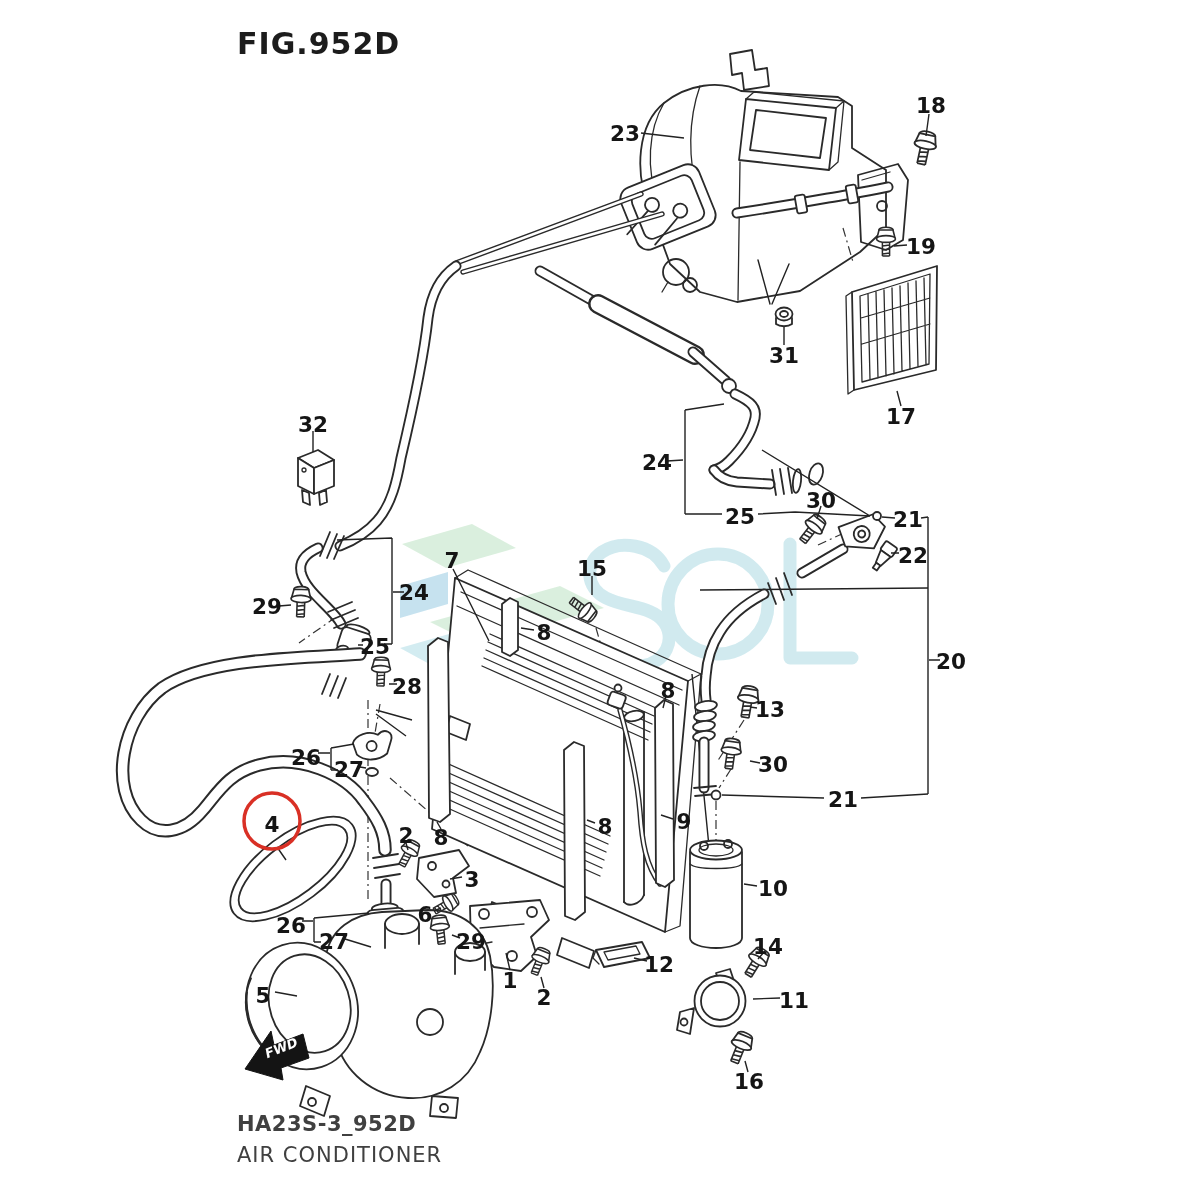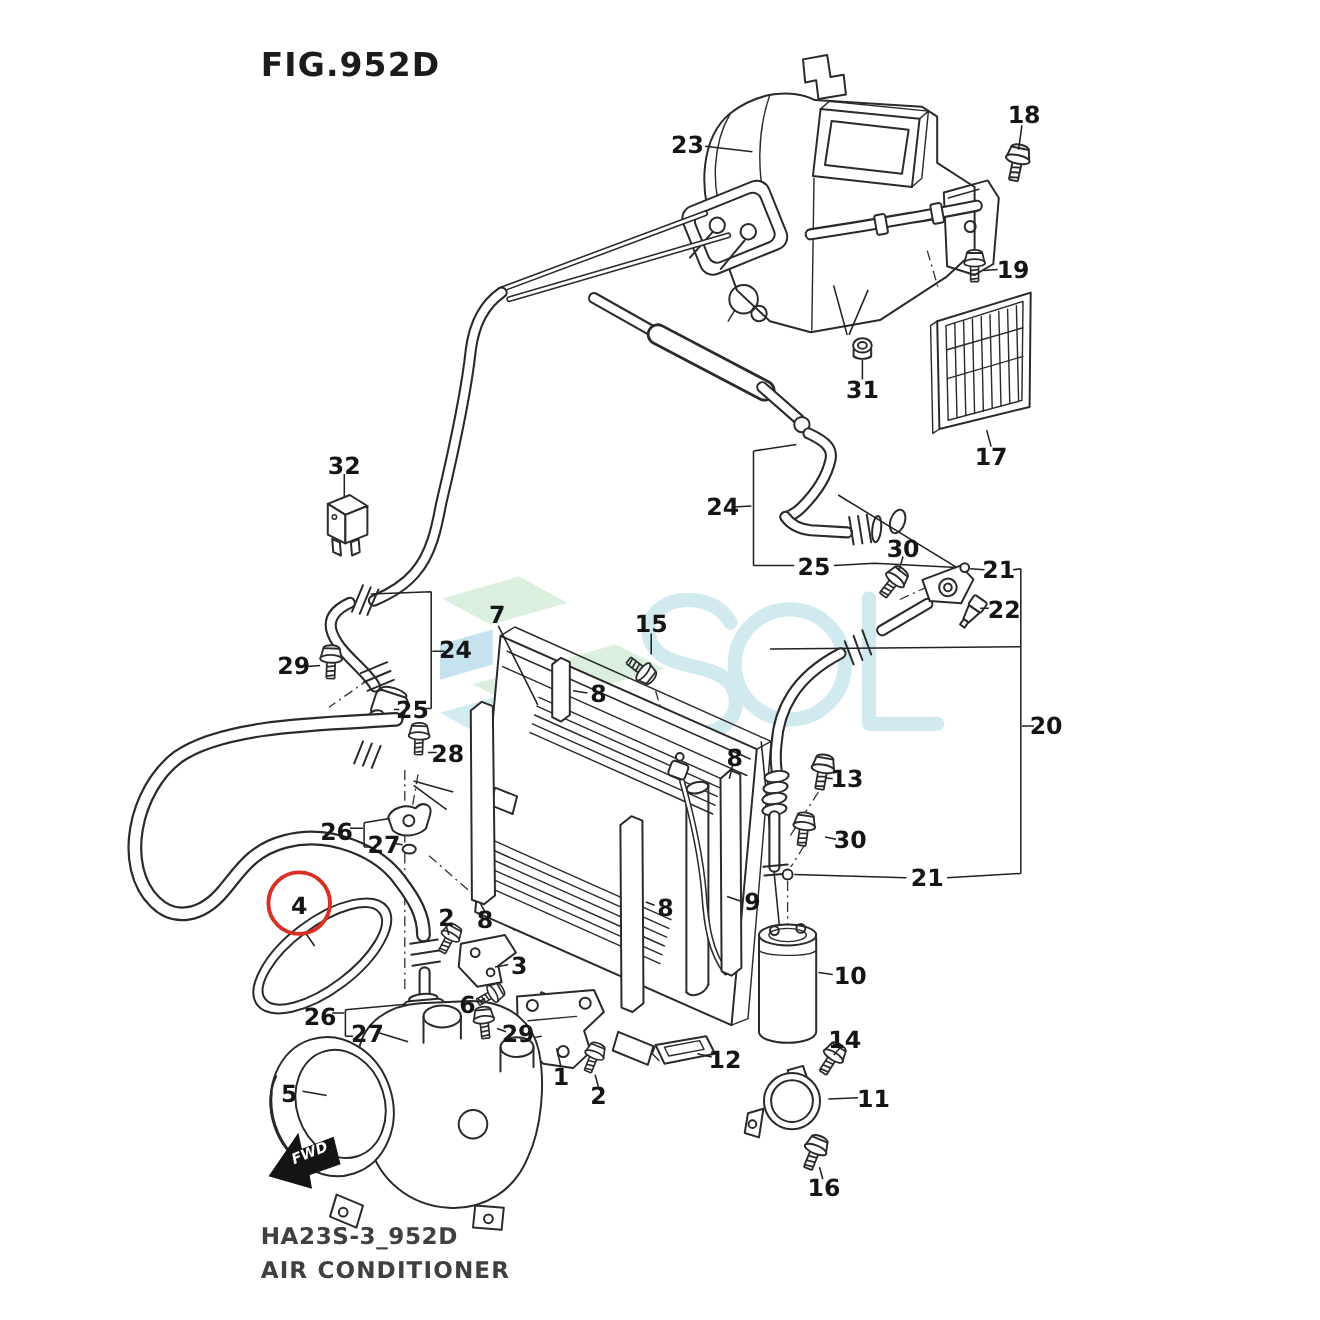--- a/index.html
+++ b/index.html
@@ -1,22 +1,22 @@
 <!DOCTYPE html>
 <html><head>
 <meta charset="utf-8">
 <style>
   html,body{margin:0;padding:0;background:#fff;}
   #stage{position:relative;width:1200px;height:1200px;background:#fff;overflow:hidden;
          font-family:"DejaVu Sans","Liberation Sans",sans-serif;}
-  #fig-title{position:absolute;left:237px;top:42px;font-size:30px;font-weight:600;
+  #fig-title{position:absolute;left:237px;top:26px;font-size:30px;font-weight:600;
              letter-spacing:1px;color:#1c1c1c;}
   #footer{position:absolute;left:237px;top:1112px;color:#404040;}
   #footer .l1{font-size:21px;font-weight:600;letter-spacing:.5px;}
-  #footer .l2{font-size:21px;font-weight:700;letter-spacing:1px;margin-top:7px;}
+  #footer .l2{font-size:21px;font-weight:400;letter-spacing:1px;margin-top:7px;}
   svg{position:absolute;left:0;top:0;}
   .lw{stroke:#2a2a2a;fill:none;stroke-width:1.8;stroke-linecap:round;stroke-linejoin:round;}
   .thin{stroke-width:1.3;}
   .ld{stroke:#222;fill:none;stroke-width:1.4;}
   .dd{stroke:#333;fill:none;stroke-width:1.2;stroke-dasharray:9 4 2 4;}
   .wfill{fill:#fff;}
   .t13o{stroke-width:13.5;} .t13i{stroke:#fff !important;stroke-width:9.5;}
   .t11o{stroke-width:11;}  .t11i{stroke:#fff !important;stroke-width:7.2;}
   .t20o{stroke-width:20;}  .t20i{stroke:#fff !important;stroke-width:15;}
   .t5o{stroke-width:5.4;}  .t5i{stroke:#fff !important;stroke-width:2.6;}

